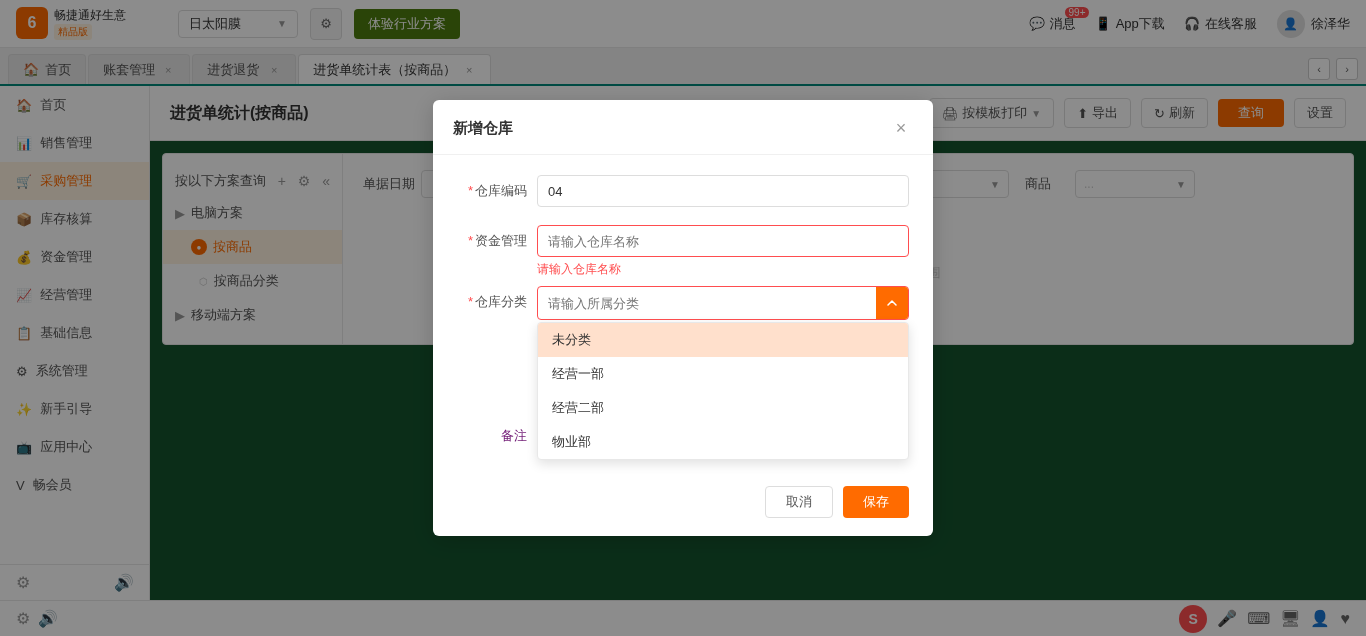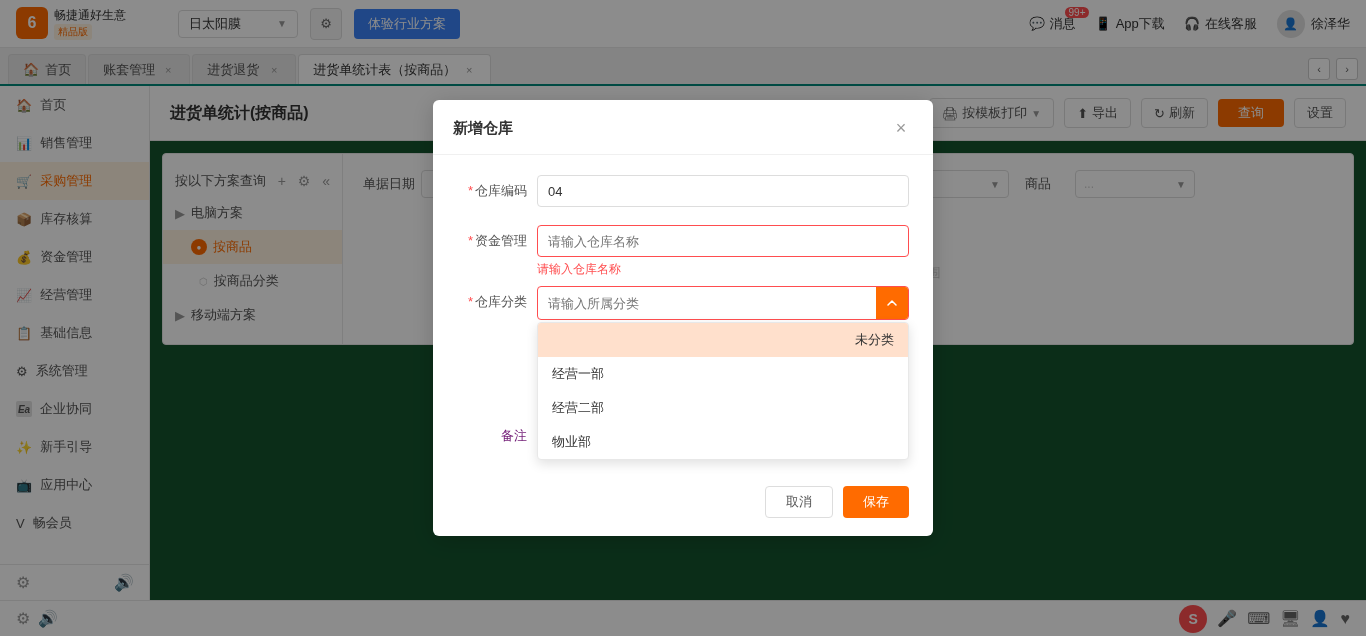--- a/index.html
+++ b/index.html
@@ -21,21 +21,21 @@
 
   <div style="display:flex;align-items:center;gap:4px;border:1px solid #ddd;border-radius:4px;padding:4px 10px;cursor:pointer;background:#fff;min-width:120px;">
     <span style="font-size:13px;color:#333;">日太阳膜</span>
     <span style="color:#999;font-size:10px;margin-left:auto;">▼</span>
   </div>
 
   <div style="width:32px;height:32px;border-radius:4px;background:#f5f5f5;border:1px solid #ddd;display:flex;align-items:center;justify-content:center;cursor:pointer;color:#666;">
     ⚙
   </div>
 
-  <button style="background:#3b82f6;color:#fff;border:none;border-radius:4px;padding:6px 14px;cursor:pointer;font-size:13px;">体验行业方案</button>
+  <button style="background:#4d7c0f;color:#fff;border:none;border-radius:4px;padding:6px 14px;cursor:pointer;font-size:13px;">体验行业方案</button>
 
   <div style="margin-left:auto;display:flex;align-items:center;gap:20px;">
     <div style="display:flex;align-items:center;gap:4px;cursor:pointer;color:#333;font-size:13px;position:relative;">
       <span>💬</span>
       <span>消息</span>
       <span style="position:absolute;top:-8px;right:-14px;background:#ff4d4f;color:#fff;font-size:10px;padding:0 4px;border-radius:8px;min-width:16px;text-align:center;">99+</span>
     </div>
     <div style="display:flex;align-items:center;gap:4px;cursor:pointer;color:#333;font-size:13px;">
       <span>📱</span>
       <span>App下载</span>
@@ -101,24 +101,20 @@
       <span>📈</span>
       <span>经营管理</span>
     </div>
     <div style="display:flex;align-items:center;gap:8px;padding:10px 16px;cursor:pointer;color:#555;font-size:13px;">
       <span>📋</span>
       <span>基础信息</span>
     </div>
     <div style="display:flex;align-items:center;gap:8px;padding:10px 16px;cursor:pointer;color:#555;font-size:13px;">
       <span>⚙</span>
       <span>系统管理</span>
-    </div>
-    <div style="display:flex;align-items:center;gap:8px;padding:10px 16px;cursor:pointer;color:#555;font-size:13px;">
-      <span style="width:16px;height:16px;background:#e0e0e0;border-radius:2px;display:inline-flex;align-items:center;justify-content:center;font-size:10px;font-style:italic;font-weight:bold;">Ea</span>
-      <span>企业协同</span>
     </div>
     <div style="display:flex;align-items:center;gap:8px;padding:10px 16px;cursor:pointer;color:#555;font-size:13px;">
       <span>✨</span>
       <span>新手引导</span>
     </div>
     <div style="display:flex;align-items:center;gap:8px;padding:10px 16px;cursor:pointer;color:#555;font-size:13px;">
       <span>📺</span>
       <span>应用中心</span>
     </div>
     <div style="display:flex;align-items:center;gap:8px;padding:10px 16px;cursor:pointer;color:#555;font-size:13px;">
@@ -262,21 +258,21 @@
           <div style="display:flex;align-items:center;border:1px solid #ff4d4f;border-radius:4px;overflow:hidden;">
             <input style="flex: 1 1 0%; height: 32px; border: none; padding: 0px 10px; font-size: 13px; outline: none; color: rgb(204, 204, 204); background: transparent;" type="text" placeholder="请输入所属分类">
             <div style="width:32px;height:32px;display:flex;align-items:center;justify-content:center;background:#ff6b00;cursor:pointer;flex-shrink:0;">
               <svg width="14" height="14" viewBox="0 0 14 14" fill="none" xmlns="http://www.w3.org/2000/svg">
                 <path d="M3 9L7 5L11 9" stroke="white" stroke-width="1.5" stroke-linecap="round" stroke-linejoin="round"></path>
               </svg>
             </div>
           </div>
 
           <div style="position:absolute;top:36px;left:0;right:0;background:#fff;border:1px solid #e8e8e8;border-radius:4px;box-shadow:0 4px 12px rgba(0,0,0,0.12);z-index:1100;overflow:hidden;">
-            <div style="padding:8px 14px;font-size:13px;color:#333;cursor:pointer;background:#ffe0cc;text-align:right;">
+            <div style="padding:8px 14px;font-size:13px;color:#333;cursor:pointer;background:#ffe0cc;">
               <span>未分类</span>
             </div>
             <div style="padding:8px 14px;font-size:13px;color:#333;cursor:pointer;">
               <span>经营一部</span>
             </div>
             <div style="padding:8px 14px;font-size:13px;color:#333;cursor:pointer;">
               <span>经营二部</span>
             </div>
             <div style="padding:8px 14px;font-size:13px;color:#333;cursor:pointer;">
               <span>物业部</span>

